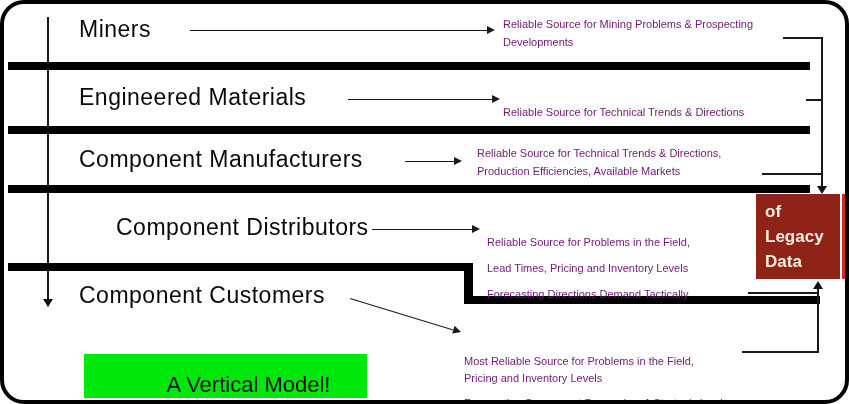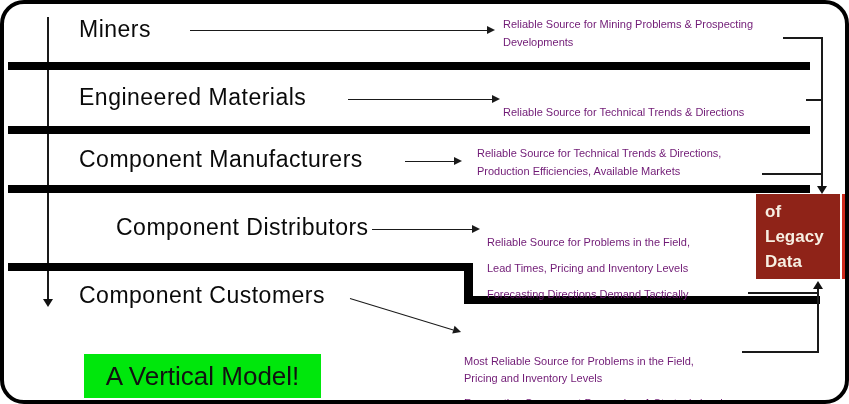--- a/index.html
+++ b/index.html
@@ -39,22 +39,22 @@
   .legacy-box{
     position:absolute;left:756px;top:194px;width:84px;height:85px;
     background:#8f2318;color:#f7efe2;font-weight:bold;font-size:17px;
     line-height:25px;padding:5px 0 0 9px;box-sizing:border-box;z-index:10;
   }
   .legacy-stripe{
     position:absolute;left:842px;top:194px;width:7px;height:85px;background:#cf2b1d;z-index:10;
   }
   .banner{
     position:absolute;left:84px;top:354px;width:237px;height:44px;background:#00e70c;
-    display:flex;align-items:center;justify-content:center;
-    font-size:26px;color:#111;white-space:nowrap;
+    display:flex;align-items:flex-end;justify-content:center;
+    font-size:22px;color:#111;white-space:nowrap;padding-left:46px;
   }
 </style>
 </head>
 <body>
 
 <div class="canvas">
 
   <div class="vline" style="left:47px;top:17px;height:282px;"></div>
   <div class="head-down" style="left:43px;top:299px;"></div>
 

